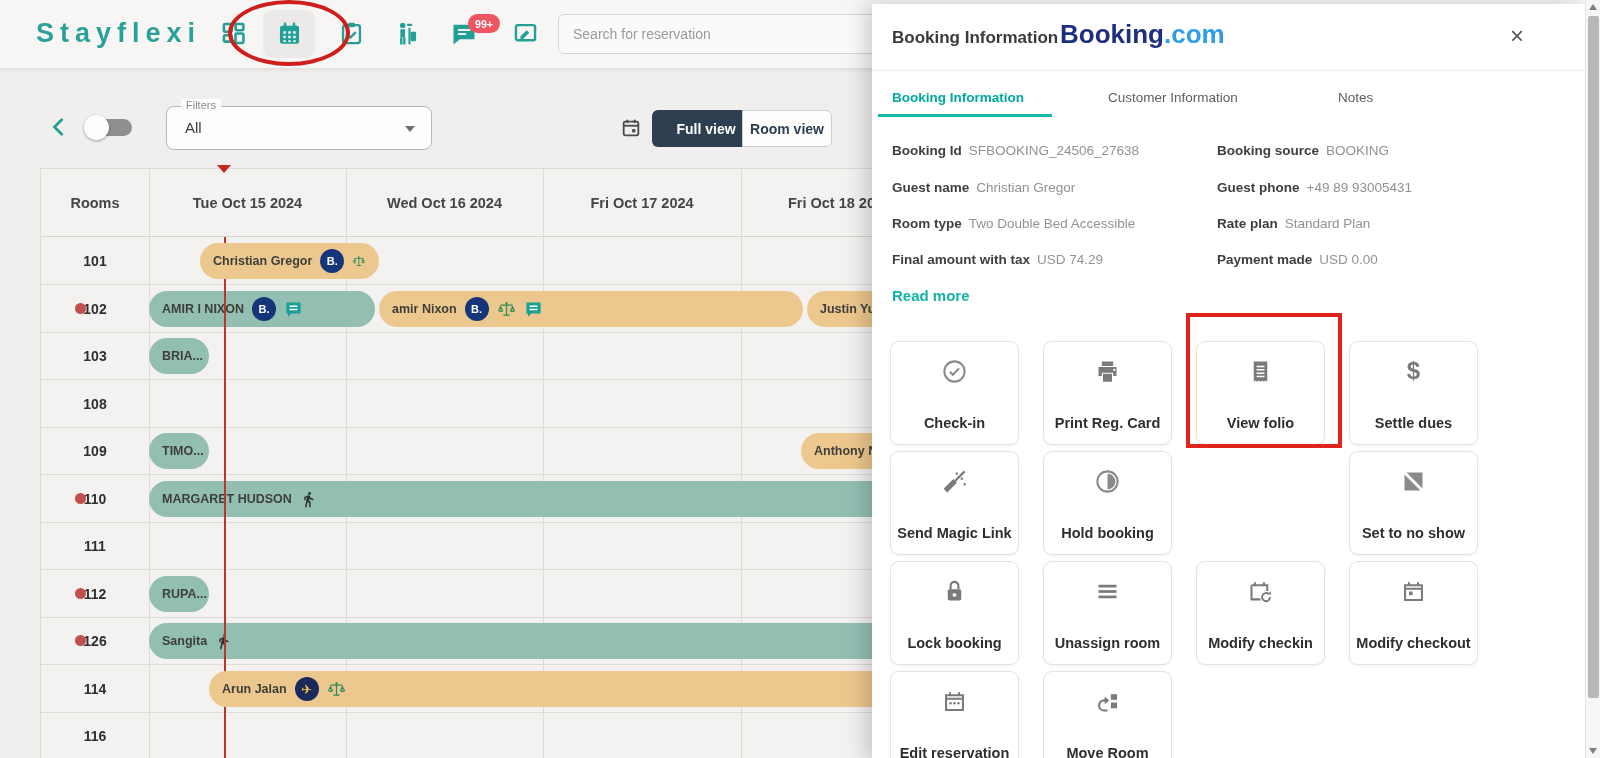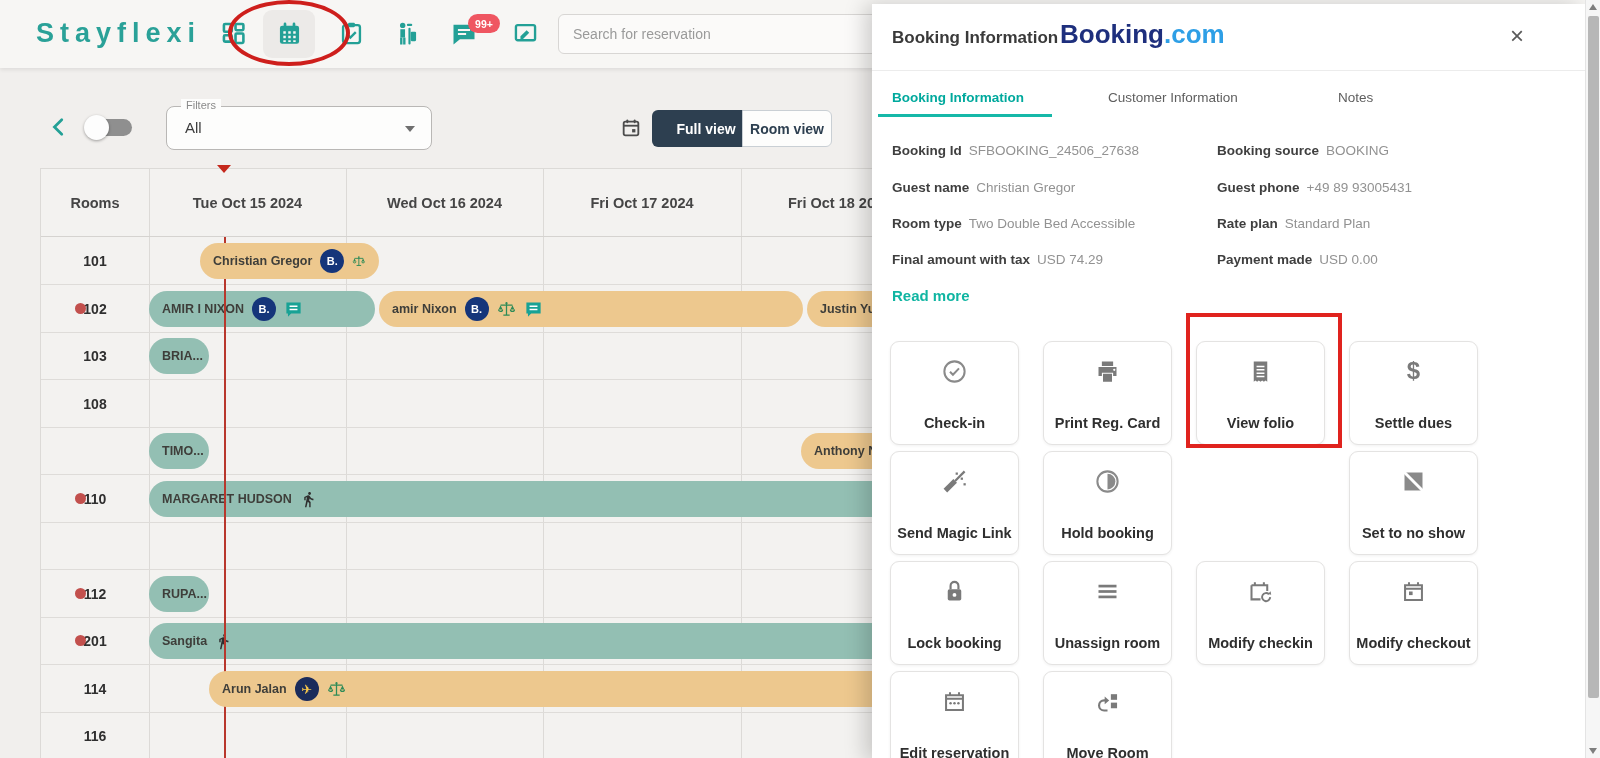--- a/index.html
+++ b/index.html
@@ -251,25 +251,27 @@
   <div class="row-line" style="top:400px"></div>
   <div class="row-line" style="top:448px"></div>
   <div class="row-line" style="top:495px"></div>
   <div class="row-line" style="top:543px"></div>
 
   <div class="room-lbl" style="top:68px">101</div>
   <div class="room-lbl" style="top:116px">102</div>
   <div class="alert-dot" style="top:134px"></div>
   <div class="room-lbl" style="top:163px">103</div>
   <div class="room-lbl" style="top:211px">108</div>
+  <div class="room-lbl" style="top:258px">109</div>
   <div class="room-lbl" style="top:306px">110</div>
   <div class="alert-dot" style="top:324px"></div>
+  <div class="room-lbl" style="top:353px">111</div>
   <div class="room-lbl" style="top:401px">112</div>
   <div class="alert-dot" style="top:419px"></div>
-  <div class="room-lbl" style="top:448px">201</div>
+  <div class="room-lbl" style="top:448px">126</div>
   <div class="alert-dot" style="top:466px"></div>
   <div class="room-lbl" style="top:496px">114</div>
   <div class="room-lbl" style="top:543px">116</div>
 
   <div class="pill tan" style="left:159px;top:74px;width:179px">
     <span>Christian Gregor</span>
     <span class="bk-badge">B.</span>
     <svg viewBox="0 0 24 24" width="19" height="19">
         <g stroke="#2e8b57" stroke-width="1.6" fill="none">
           <path d="M12 4v15M8 19h8M4.5 6.5h15"></path>

